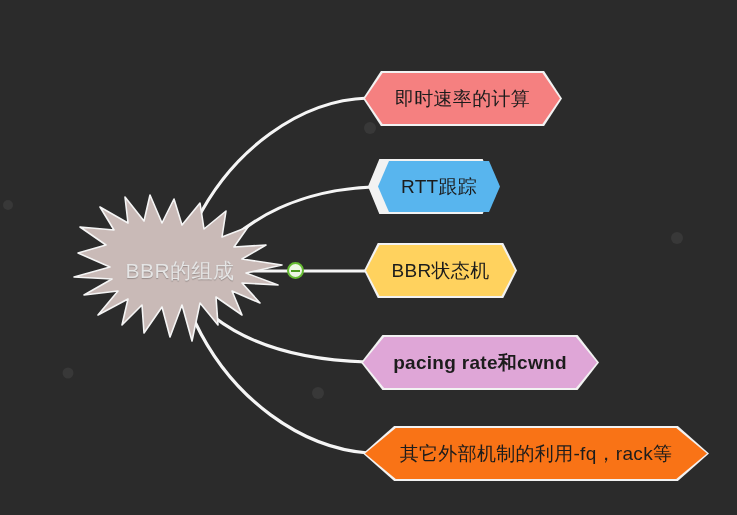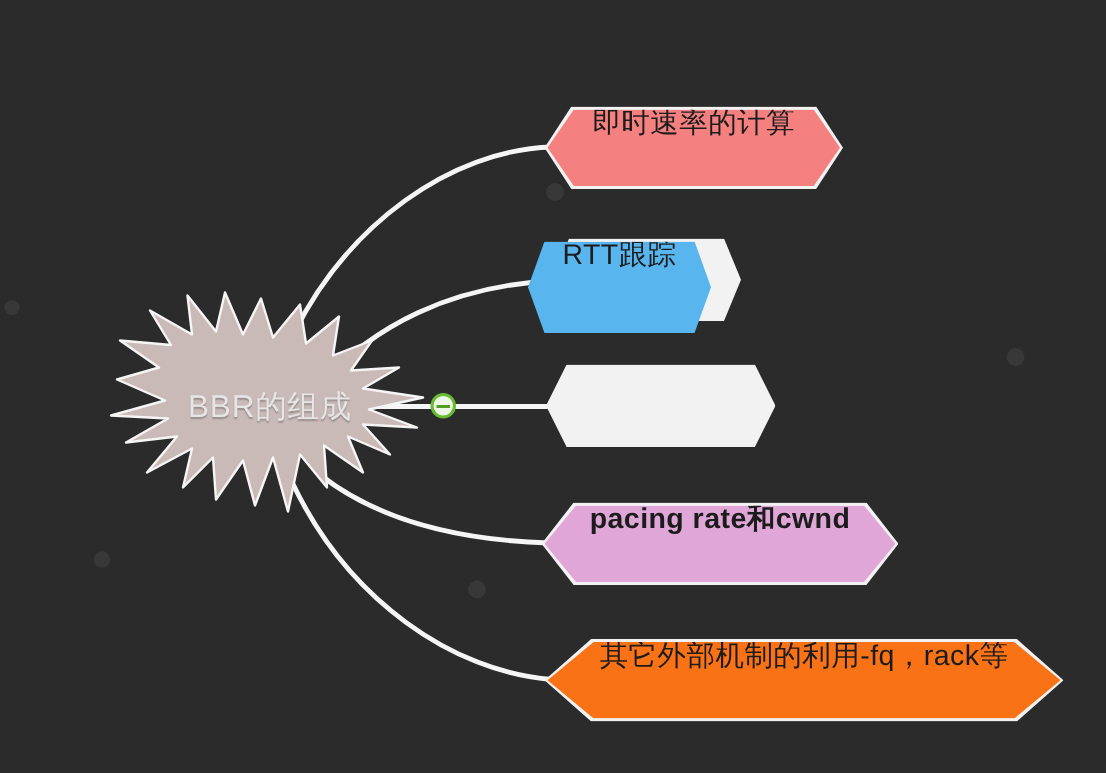--- a/index.html
+++ b/index.html
@@ -19,21 +19,21 @@
     position: absolute;
     left: 0;
     top: 0;
     width: 737px;
     height: 515px;
     pointer-events: none;
   }
   .node {
     position: absolute;
     display: flex;
-    align-items: flex-start;
+    align-items: center;
     justify-content: center;
     box-sizing: border-box;
     color: #1c1c1c;
     white-space: nowrap;
     letter-spacing: 0.3px;
     -webkit-clip-path: polygon(0% 50%, 9% 0%, 91% 0%, 100% 50%, 91% 100%, 9% 100%);
     clip-path: polygon(0% 50%, 9% 0%, 91% 0%, 100% 50%, 91% 100%, 9% 100%);
   }
   .node-border {
     position: absolute;
@@ -121,25 +121,28 @@
   <div id="center-label">BBR的组成</div>
 
   <div id="collapse-btn" title="collapse"></div>
 
   <div class="node-border" style="left:363px; top:71px; width:199px; height:55px;"></div>
   <div class="node" style="left:365px; top:73px; width:195px; height:51px; background:#f58080; font-size:19px;">
     <span class="node-label">即时速率的计算</span>
   </div>
 
   <div class="node-border" style="left:368px; top:159px; width:126px; height:55px;"></div>
-  <div class="node" style="left:352px; top:161px; width:122px; height:61px; background:#58b5ee; font-size:19px;">
+  <div class="node" style="left:378px; top:161px; width:122px; height:51px; background:#58b5ee; font-size:19px;">
     <span class="node-label">RTT跟踪</span>
   </div>
 
   <div class="node-border" style="left:364px; top:243px; width:153px; height:55px;"></div>
+  <div class="node" style="left:366px; top:245px; width:149px; height:51px; background:#ffd25e; font-size:19px;">
+    <span class="node-label">BBR状态机</span>
+  </div>
 
   <div class="node-border" style="left:361px; top:335px; width:238px; height:55px;"></div>
   <div class="node" style="left:363px; top:337px; width:234px; height:51px; background:#dfa6d7; font-size:19px;font-weight:bold;">
     <span class="node-label">pacing rate和cwnd</span>
   </div>
 
   <div class="node-border" style="left:363px; top:426px; width:346px; height:55px;"></div>
   <div class="node" style="left:365px; top:428px; width:342px; height:51px; background:#f97316; font-size:19px;">
     <span class="node-label">其它外部机制的利用-fq，rack等</span>
   </div>

